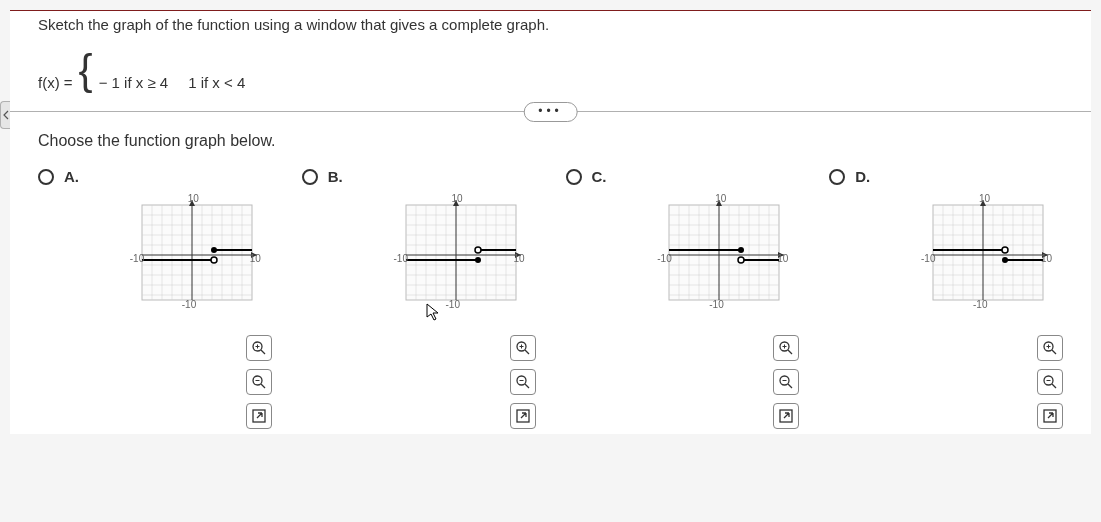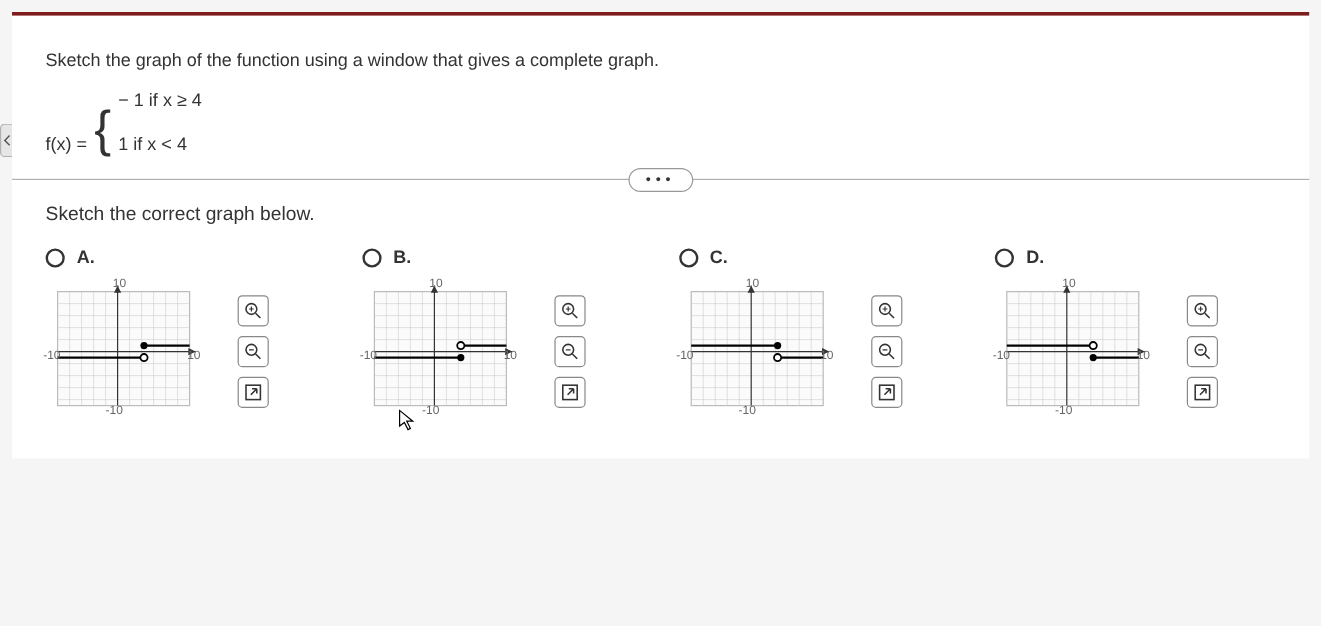--- a/index.html
+++ b/index.html
@@ -9,22 +9,22 @@
     font-size: 15px;
     color: #333;
     background: #f5f5f5;
     width: 1101px;
     height: 522px;
     overflow: hidden;
   }
   .page {
     background: #fff;
     margin: 10px;
-    padding: 29px 28px;
-    border-top: 3px solid #7f1d1d;
+    padding: 5px 28px;
+    border-top: 1px solid #7f1d1d;
     position: relative;
   }
   .left-handle {
     position: absolute;
     left: -10px;
     top: 90px;
     width: 10px;
     height: 28px;
     background: #e6e6e6;
     border: 1px solid #b0b0b0;
@@ -36,21 +36,21 @@
   }
   .left-handle svg { width: 6px; height: 10px; }
   .question-text { margin-bottom: 16px; }
   .piecewise {
     display: flex;
     align-items: flex-end;
     gap: 6px;
     margin-bottom: 20px;
   }
   .brace { font-size: 42px; line-height: 1; font-weight: 200; }
-  .piece-lines { display: flex; flex-direction: column; gap: 20px; font-size: 15px; }
+  .piece-lines { display: flex; flex-direction: row; gap: 20px; font-size: 15px; }
   .sep {
     position: relative;
     height: 1px;
     background: #b0b0b0;
     margin: 0 -28px 20px;
   }
   .ellipsis-btn {
     position: absolute;
     left: 50%;
     top: 50%;
@@ -80,22 +80,23 @@
     margin-bottom: 10px;
     cursor: pointer;
   }
   .radio {
     width: 16px; height: 16px; border-radius: 50%;
     border: 2px solid #333;
     display: inline-block;
   }
   .graph-wrap {
     display: flex;
-    align-items: center;
+    align-items: flex-end;
     gap: 20px;
+    flex-direction: column;
   }
   .graph-area {
     position: relative;
     width: 140px;
     height: 120px;
   }
   .btn-col { display: flex; flex-direction: column; gap: 8px; }
   .tool-btn {
     width: 26px; height: 26px;
     border: 1px solid #888; border-radius: 4px;
@@ -130,21 +131,21 @@
     <span class="piece-lines">
       <span>− 1   if x ≥ 4</span>
       <span>1   if x &lt; 4</span>
     </span>
   </div>
 
   <div class="sep">
     <span class="ellipsis-btn">•••</span>
   </div>
 
-  <p class="choose-text">Sketch the correct graph below.</p>
+  <p class="choose-text">Choose the function graph below.</p>
 
   <div class="options-row">
 
     <div class="option">
       <div class="opt-head">
         <span class="radio"></span>
         <span>A.</span>
       </div>
       <div class="graph-wrap">
         <div class="graph-area">

